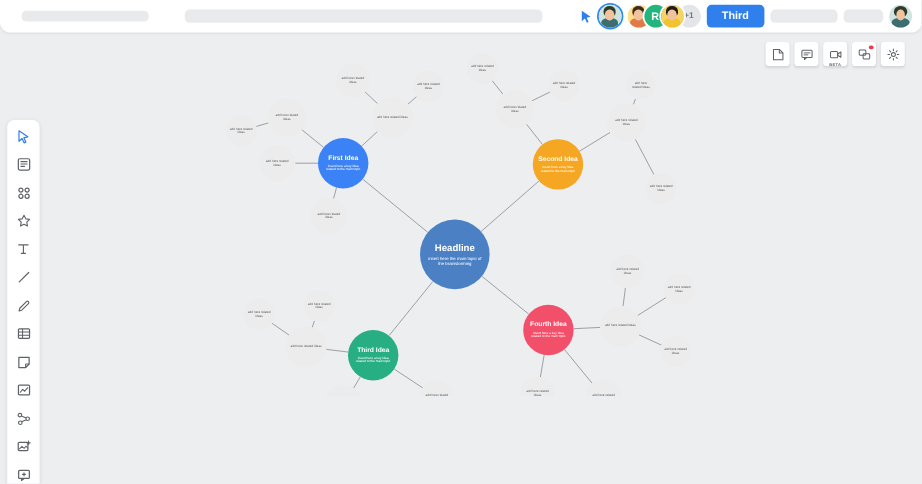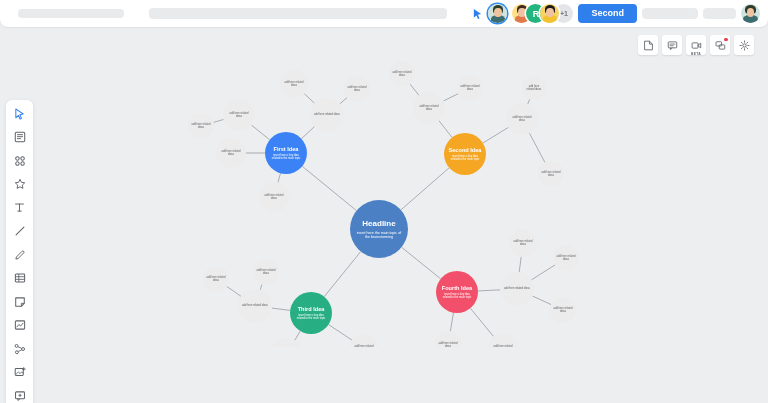--- a/index.html
+++ b/index.html
@@ -116,21 +116,21 @@
   .sb-item {
     width: 18px; height: 15px;
     display: flex; align-items: center; justify-content: center;
     cursor: pointer; color: #5f6369;
   }
   .sb-item.active { color: #2f80ed; }
   .sb-item svg { display: block; }
 
   
   #canvas {
-    position: absolute; left: 0; top: 27px;
+    position: absolute; left: 0; top: 10px;
     width: 768px; height: 320px;
     overflow: hidden;
   }
   #map-svg { position: absolute; left: 0; top: 0; }
 
   .node {
     position: absolute;
     border-radius: 50%;
     display: flex; flex-direction: column;
     align-items: center; justify-content: center;
@@ -198,21 +198,21 @@
           <span class="face">
             <span class="bg" style="background:#f6d365"></span>
             <span class="body" style="background:#f2c230"></span>
             <span class="hair" style="background:#1f1a16"></span>
             <span class="skin"></span>
           </span>
         </span>
         <span class="av-plus">+1</span>
       </span>
 
-      <button id="share-btn">Second</button>
+      <button id="share-btn">Third</button>
 
       <div id="tb-pill-a" class="skeleton"></div>
       <div id="tb-pill-b" class="skeleton"></div>
 
       <span class="avatar">
         <span class="face">
           <span class="bg" style="background:#cfe3df"></span>
           <span class="body" style="background:#3c6e71"></span>
           <span class="hair" style="background:#2e3d2a"></span>
           <span class="skin"></span>

